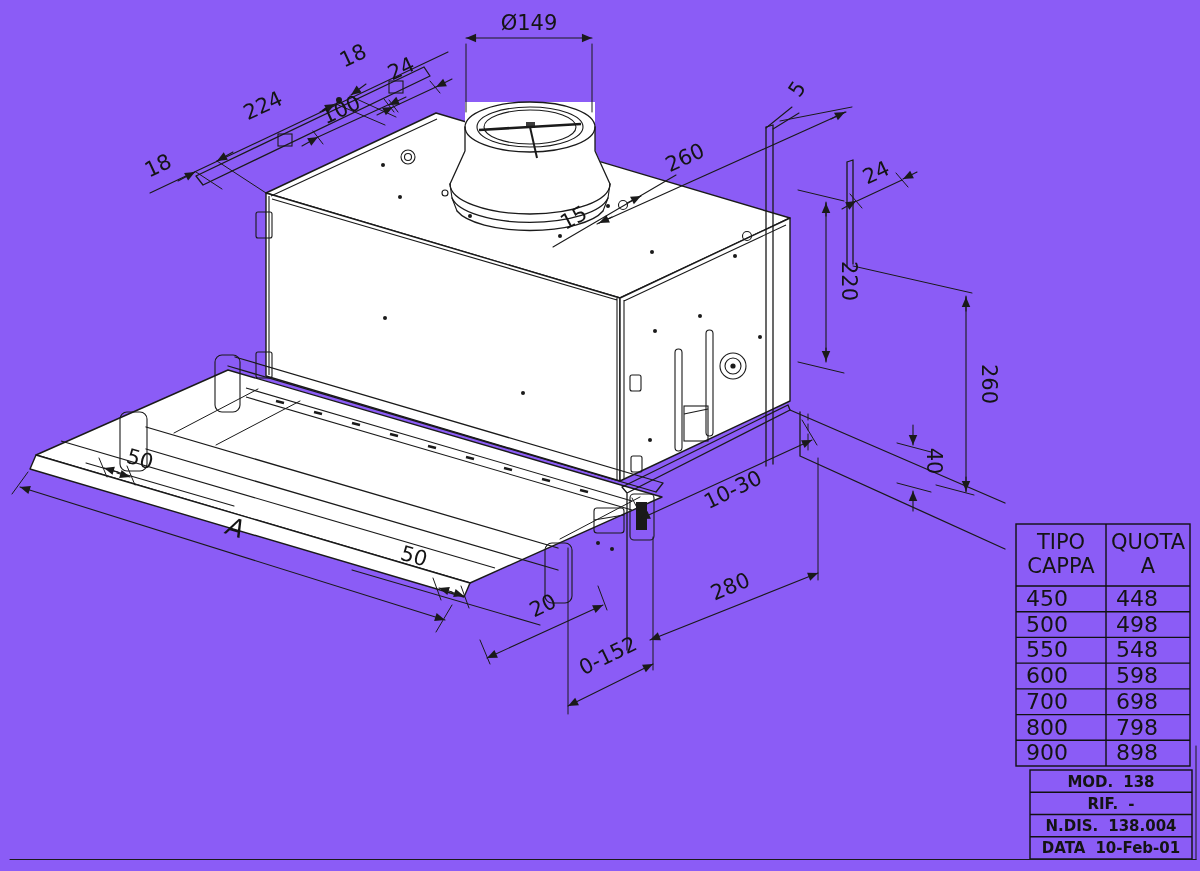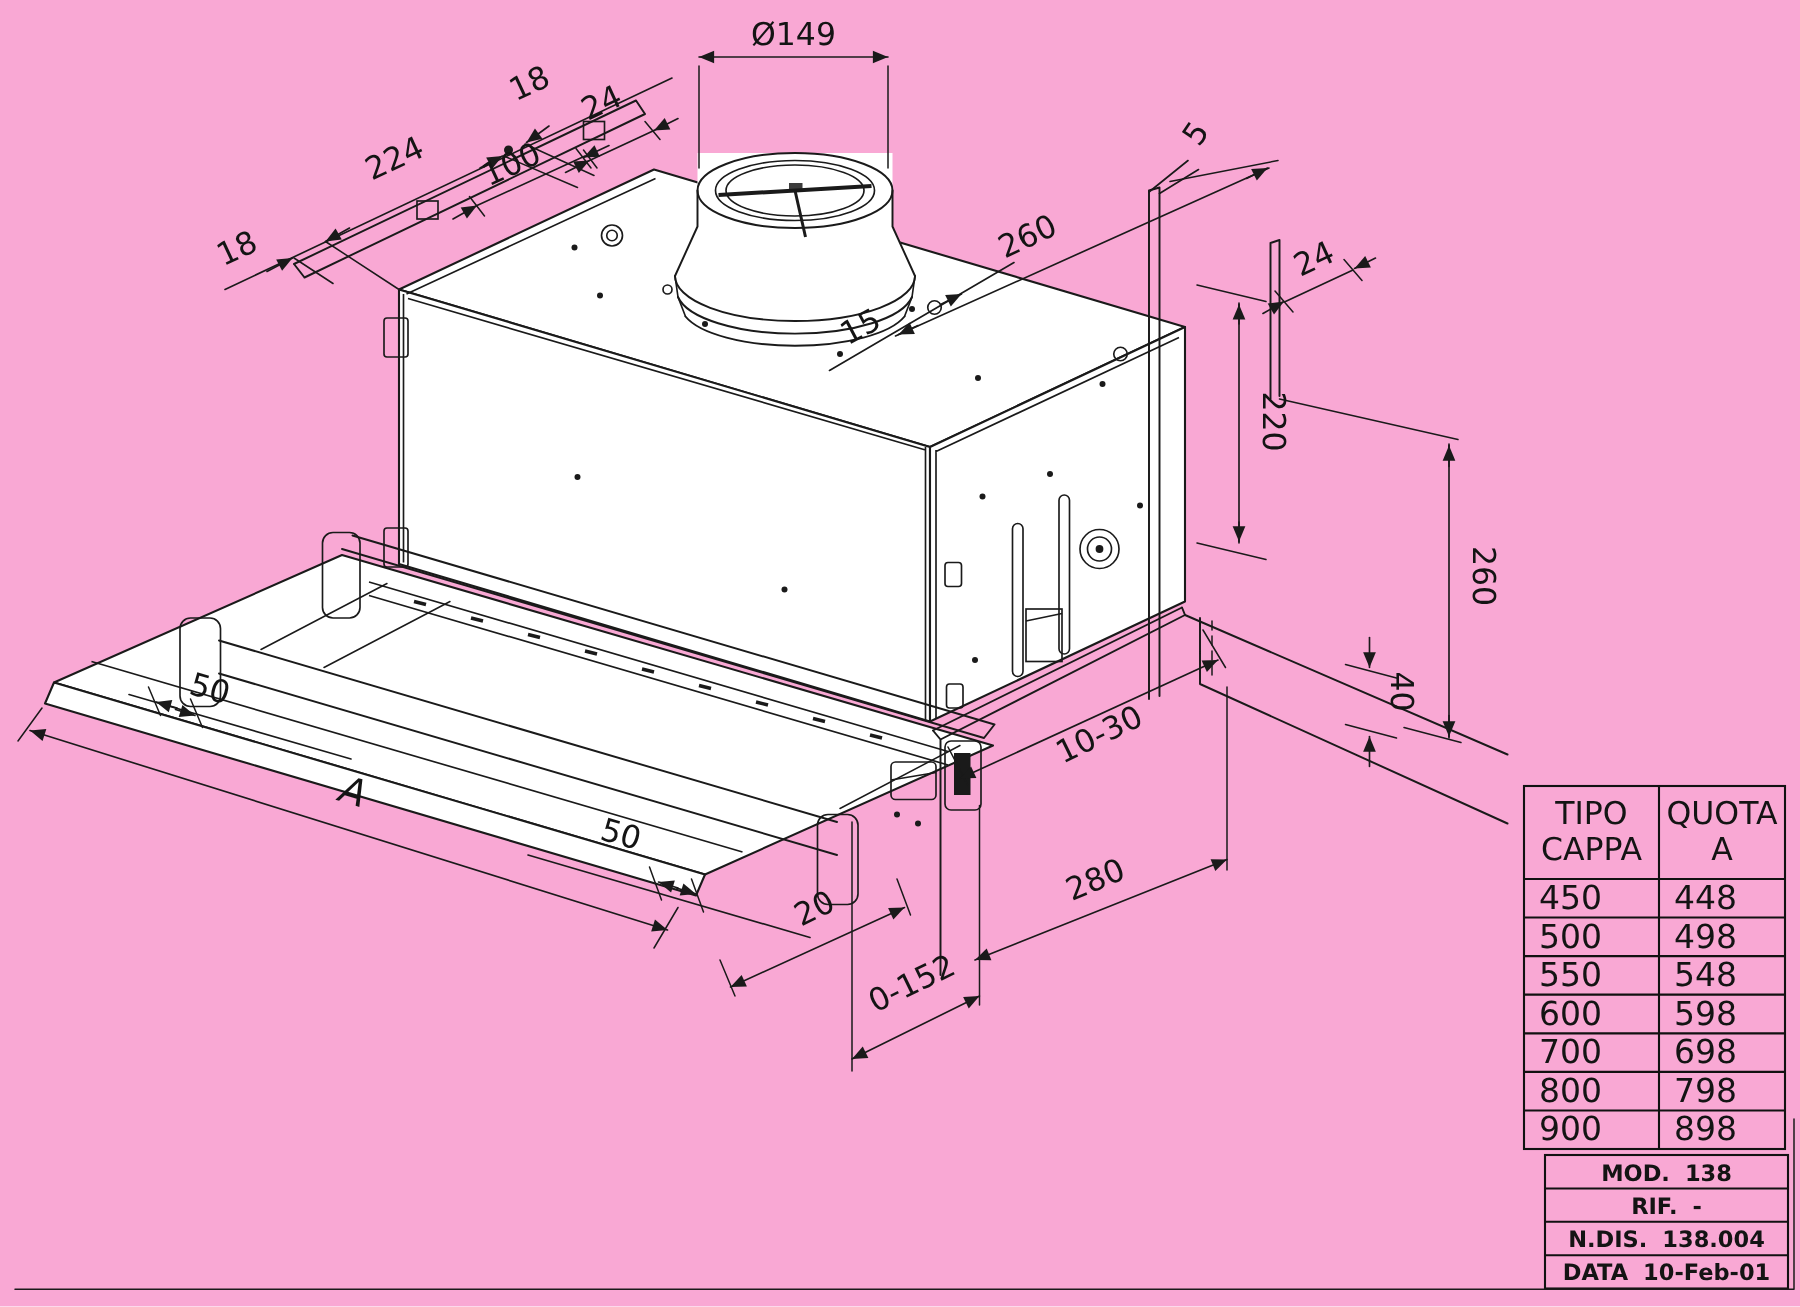--- a/index.html
+++ b/index.html
@@ -1,16 +1,16 @@
 <!DOCTYPE html>
 <html><head>
 <meta charset="utf-8">
 <style>
   html,body{margin:0;padding:0;background:#ffffff;}
-  .page{position:relative;width:1200px;height:871px;background:#f9a8d4;overflow:hidden;}
+  .page{position:relative;width:1200px;height:871px;background:#8b5cf6;overflow:hidden;}
   svg{display:block;}
   svg text{font-family:"DejaVu Sans","Liberation Sans",sans-serif;fill:#141414;}
   .dim{font-size:21px;}
   .dimA{font-size:25px;font-style:italic;}
   .th{font-size:21px;}
   .cell{font-size:22px;}
   .tb{font-size:15px;font-weight:bold;}
   .ln{stroke:#1a1a1a;stroke-width:1.3;fill:none;stroke-linecap:round;stroke-linejoin:round;}
   .thin{stroke:#1a1a1a;stroke-width:1;fill:none;stroke-linecap:round;}
   .dimln{stroke:#1a1a1a;stroke-width:1.1;fill:none;stroke-linecap:round;}

